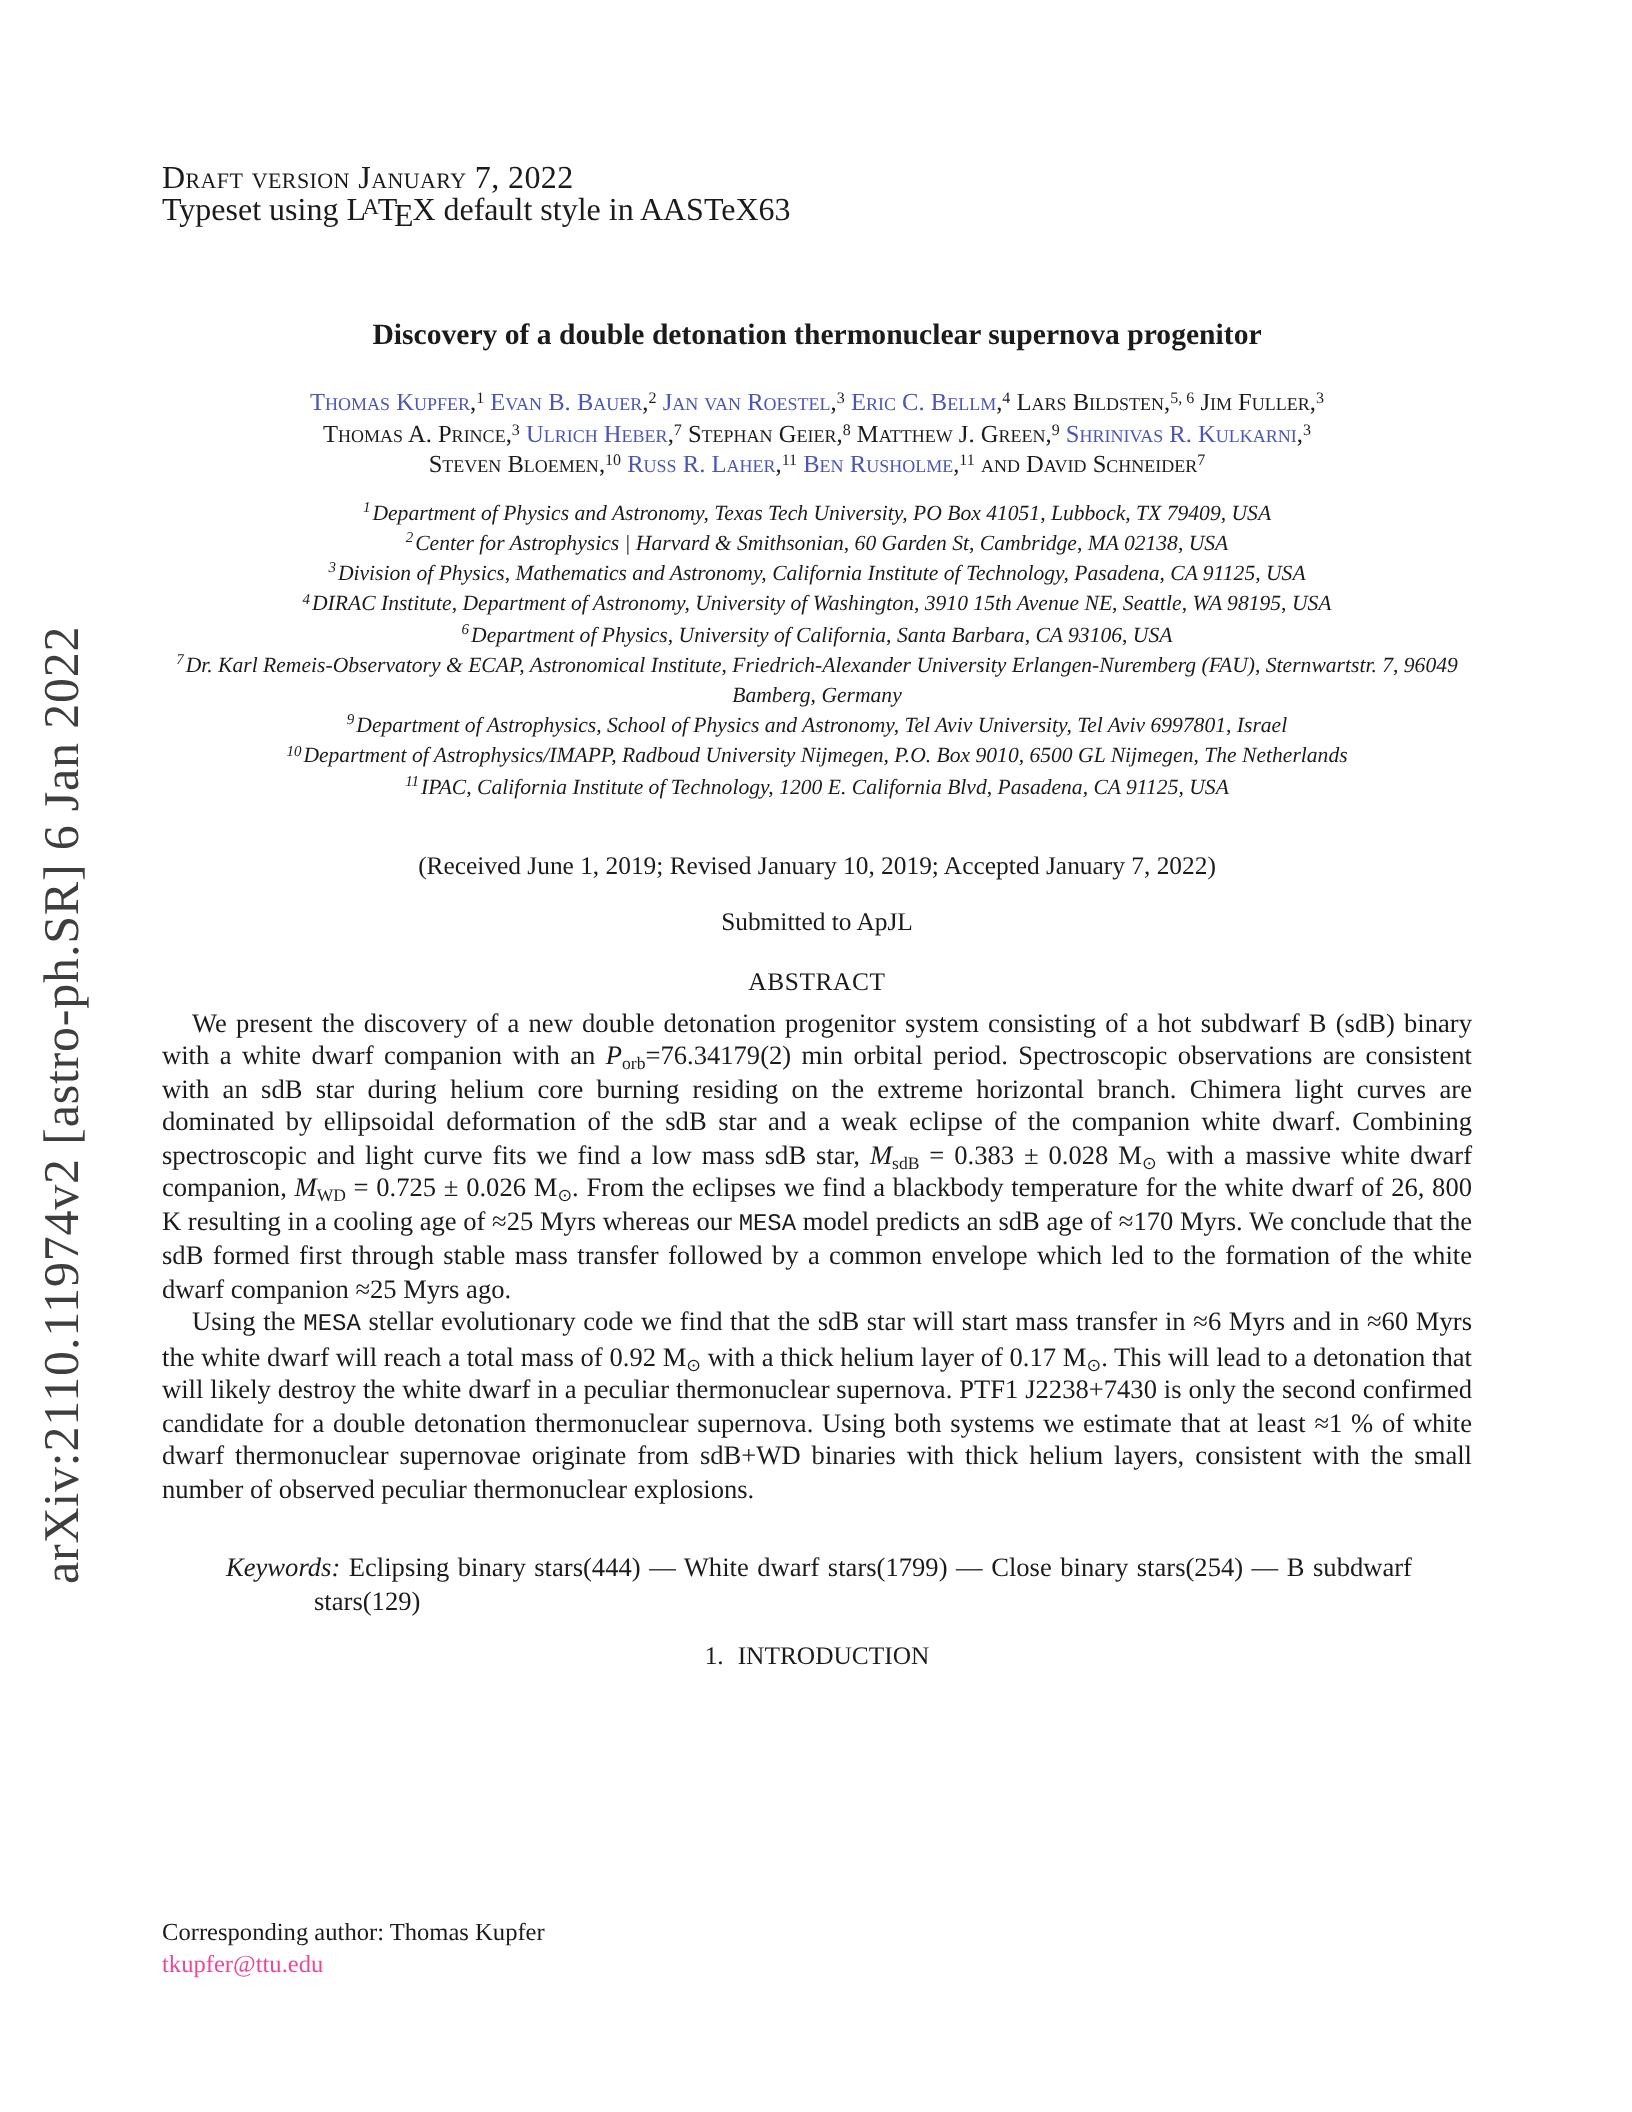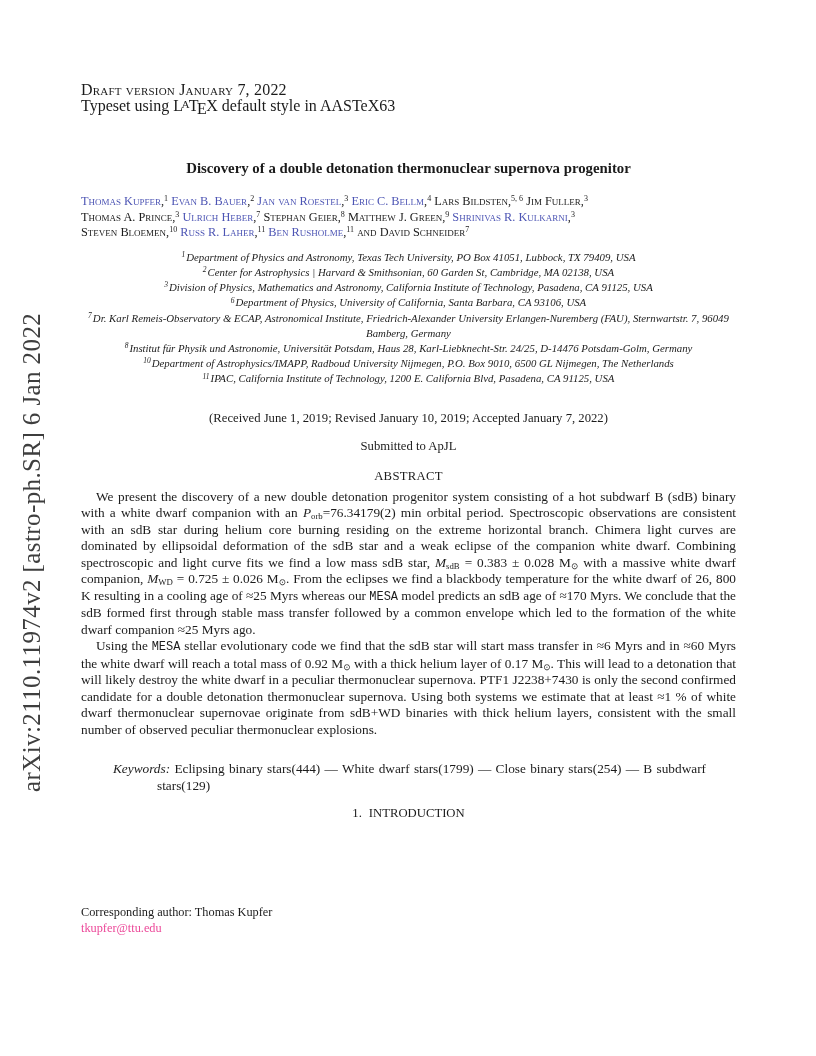--- a/index.html
+++ b/index.html
@@ -28,21 +28,21 @@
   .draft-note{padding-top:83px;font-size:16px;line-height:14px;}
   .draft-line1{font-variant:small-caps;letter-spacing:0.2px;}
   .paper-title{
     margin-top:44px;
     text-align:center;
     font-weight:bold;
     font-size:14.8px;
   }
   .authors{
     margin-top:17px;
-    text-align:left;
+    text-align:center;
     font-variant:small-caps;
     font-size:12.3px;
     line-height:15.5px;
   }
   .author-name.link{color:#4d55b4;}
   .author-prefix{}
   sup.author-sup{font-size:8px;line-height:0;vertical-align:0.45em;font-variant:normal;}
   .affiliations{
     margin-top:9px;
     text-align:center;
@@ -58,21 +58,21 @@
   .abstract p{margin:0;text-indent:15px;}
   .keywords{
     margin-top:23px;
     margin-left:32px;margin-right:30px;
     padding-left:44px;text-indent:-44px;
     text-align:justify;
     font-size:13.3px;line-height:16.5px;
   }
   .section-heading{margin-top:12px;text-align:center;font-size:12.7px;}
   .section-heading .sec-num{margin-right:7px;}
-  .footer{position:absolute;left:81px;top:904px;font-size:12.3px;line-height:16px;}
+  .footer{position:absolute;left:81px;top:958px;font-size:12.3px;line-height:16px;}
   .email{color:#ec4899;cursor:pointer;}
   
   .seg-it{font-style:italic;}
   .seg-sub{font-size:0.66em;vertical-align:-0.28em;line-height:0;}
   .seg-mono{font-family:"Liberation Mono",monospace;font-size:0.9em;}
   .seg-latex-a{font-size:0.7em;vertical-align:0.25em;margin-left:-0.14em;margin-right:-0.06em;}
   .seg-latex-e{vertical-align:-0.22em;margin-left:-0.1em;margin-right:-0.04em;}
 </style>
 </head>
 <body>
@@ -93,23 +93,24 @@
     <div class="authors">
       <div><span class="author-name link">Thomas Kupfer</span><span>,</span><sup class="author-sup">1</sup> <span class="author-name link">Evan B. Bauer</span><span>,</span><sup class="author-sup">2</sup> <span class="author-name link">Jan van Roestel</span><span>,</span><sup class="author-sup">3</sup> <span class="author-name link">Eric C. Bellm</span><span>,</span><sup class="author-sup">4</sup> <span class="author-name">Lars Bildsten</span><span>,</span><sup class="author-sup">5, 6</sup> <span class="author-name">Jim Fuller</span><span>,</span><sup class="author-sup">3</sup> </div>
       <div><span class="author-name">Thomas A. Prince</span><span>,</span><sup class="author-sup">3</sup> <span class="author-name link">Ulrich Heber</span><span>,</span><sup class="author-sup">7</sup> <span class="author-name">Stephan Geier</span><span>,</span><sup class="author-sup">8</sup> <span class="author-name">Matthew J. Green</span><span>,</span><sup class="author-sup">9</sup> <span class="author-name link">Shrinivas R. Kulkarni</span><span>,</span><sup class="author-sup">3</sup> </div>
       <div><span class="author-name">Steven Bloemen</span><span>,</span><sup class="author-sup">10</sup> <span class="author-name link">Russ R. Laher</span><span>,</span><sup class="author-sup">11</sup> <span class="author-name link">Ben Rusholme</span><span>,</span><sup class="author-sup">11</sup> <span class="author-prefix">and </span><span class="author-name">David Schneider</span><sup class="author-sup">7</sup> </div>
     </div>
 
     <div class="affiliations">
         <div class="affil-line"><sup>1</sup><span>Department of Physics and Astronomy, Texas Tech University, PO Box 41051, Lubbock, TX 79409, USA</span></div>
         <div class="affil-line"><sup>2</sup><span>Center for Astrophysics | Harvard &amp; Smithsonian, 60 Garden St, Cambridge, MA 02138, USA</span></div>
         <div class="affil-line"><sup>3</sup><span>Division of Physics, Mathematics and Astronomy, California Institute of Technology, Pasadena, CA 91125, USA</span></div>
+        <div class="affil-line"><sup>4</sup><span>DIRAC Institute, Department of Astronomy, University of Washington, 3910 15th Avenue NE, Seattle, WA 98195, USA</span></div>
         <div class="affil-line"><sup>6</sup><span>Department of Physics, University of California, Santa Barbara, CA 93106, USA</span></div>
         <div class="affil-line"><sup>7</sup><span>Dr. Karl Remeis-Observatory &amp; ECAP, Astronomical Institute, Friedrich-Alexander University Erlangen-Nuremberg (FAU), Sternwartstr. 7, 96049 Bamberg, Germany</span></div>
-        <div class="affil-line"><sup>8</sup><span>Institut für Physik und Astronomie, Universität Potsdam, Haus 28, Karl-Liebknecht-Str. 24/25, D-14476 Potsdam-Golm, Germany</span></div>
+        <div class="affil-line"><sup>9</sup><span>Department of Astrophysics, School of Physics and Astronomy, Tel Aviv University, Tel Aviv 6997801, Israel</span></div>
         <div class="affil-line"><sup>10</sup><span>Department of Astrophysics/IMAPP, Radboud University Nijmegen, P.O. Box 9010, 6500 GL Nijmegen, The Netherlands</span></div>
         <div class="affil-line"><sup>11</sup><span>IPAC, California Institute of Technology, 1200 E. California Blvd, Pasadena, CA 91125, USA</span></div>
       </div>
 
     <div class="dates">(Received June 1, 2019; Revised January 10, 2019; Accepted January 7, 2022)</div>
 
     <div class="submitted">Submitted to ApJL</div>
 
     <div class="abstract-heading">ABSTRACT</div>
 

